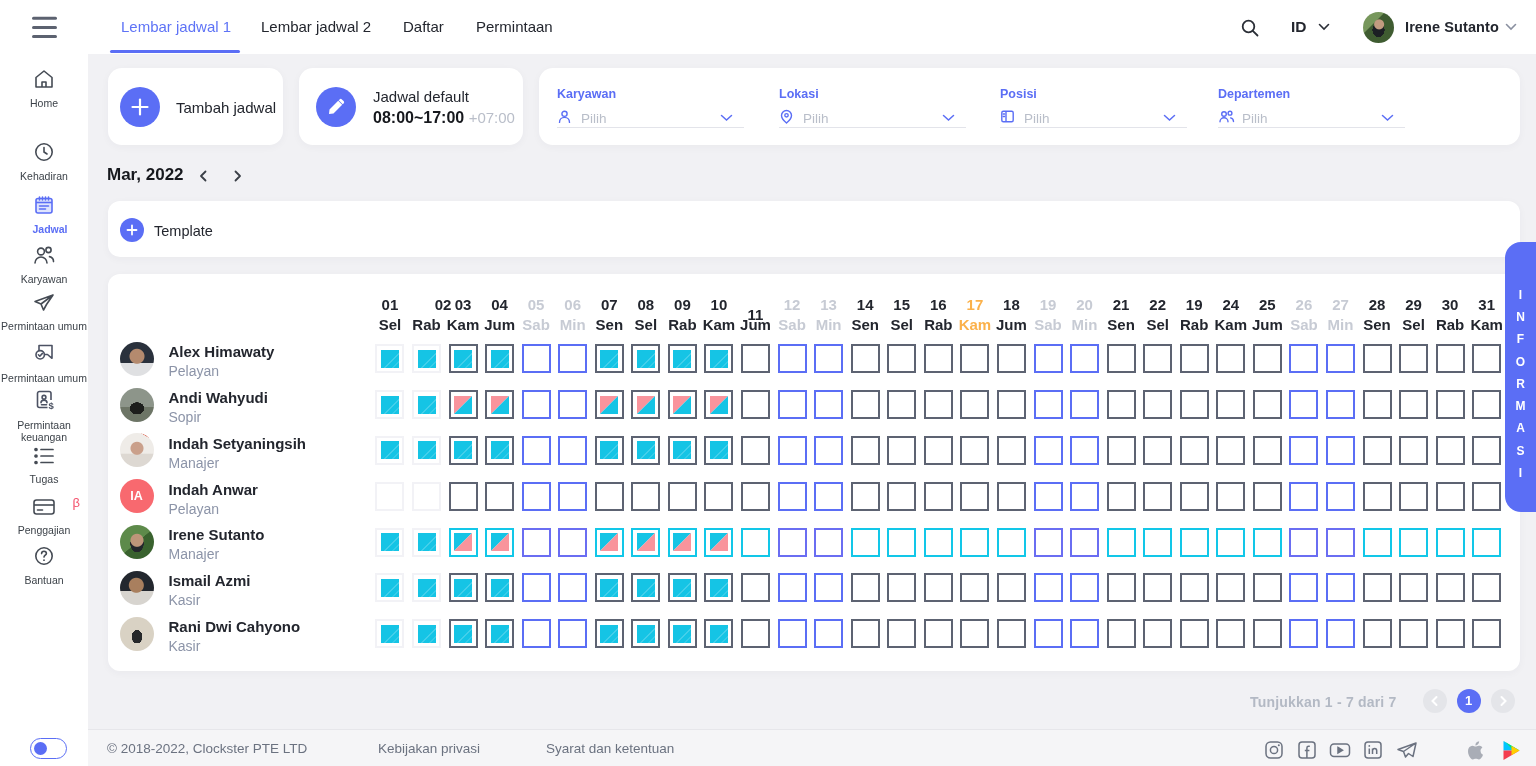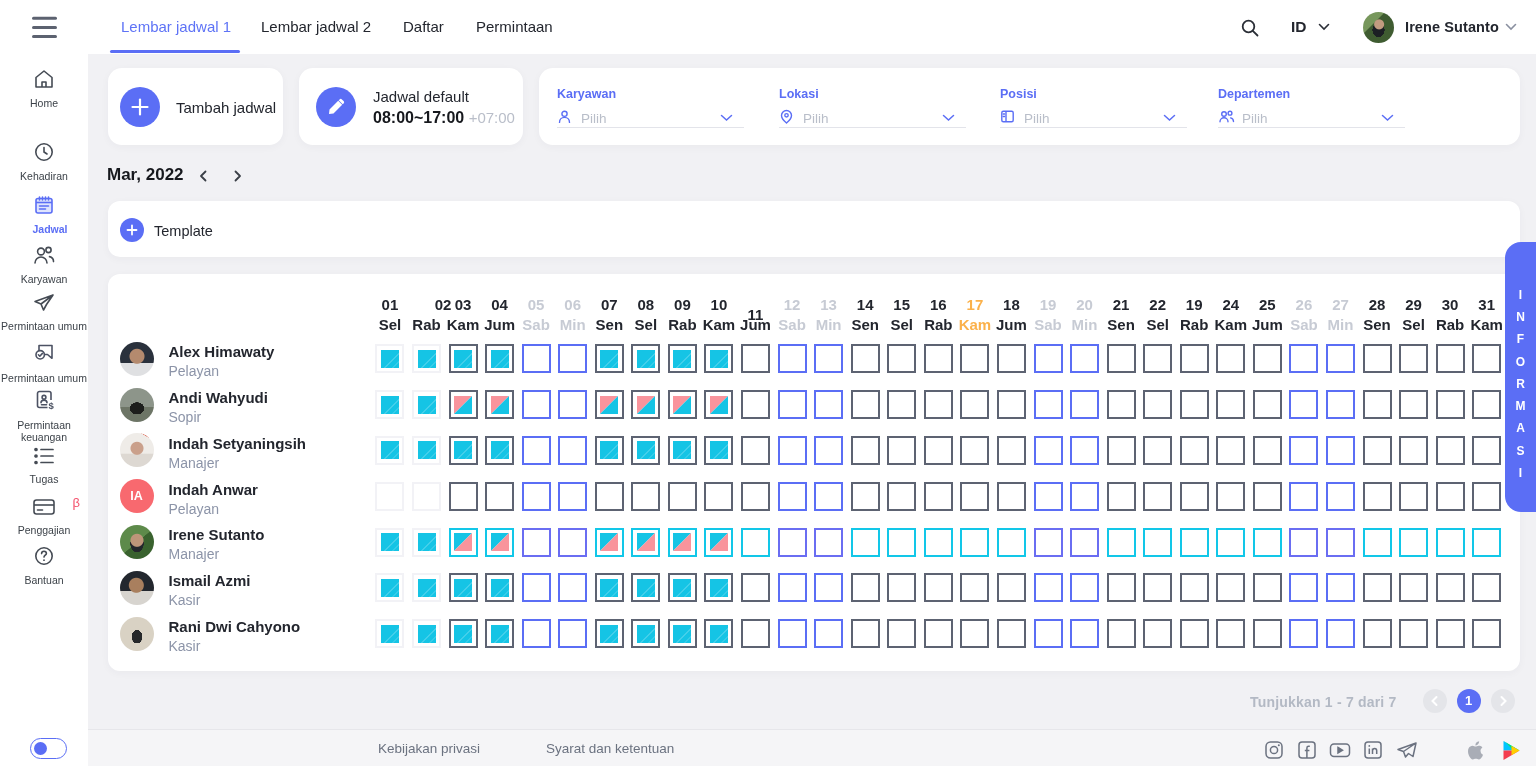--- a/index.html
+++ b/index.html
@@ -652,20 +652,21 @@
       <path d="M6.5 2 L2.5 6 L6.5 10"></path>
     </svg>
   </div>
 <div class="abs" style="left:1456.5px;top:689px;width:24px;height:24px;border-radius:50%;background:#5b6ef5;color:#fff;font-size:13px;font-weight:bold;text-align:center;line-height:24px;">1</div>
 <div class="abs" style="left:1490.5px;top:689px;width:24px;height:24px;border-radius:50%;background:#e4e5e9;">
     <svg style="position:absolute;left:8px;top:6px" width="9" height="12" viewBox="0 0 9 12" fill="none" stroke="#fff" stroke-width="2" stroke-linecap="round">
       <path d="M2.5 2 L6.5 6 L2.5 10"></path>
     </svg>
   </div>
 <div id="footer">
+<div class="ftext" style="left:19px;">© 2018-2022, Clockster PTE LTD</div>
 <div class="ftext" style="left:290px;">Kebijakan privasi</div>
 <div class="ftext" style="left:458px;">Syarat dan ketentuan</div>
 <div class="abs" style="left:1176px;top:10px;"><svg width="20" height="20" viewBox="0 0 20 20" fill="none" stroke="#6b7280" stroke-width="1.5">
         <rect x="2" y="2" width="16" height="16" rx="4.5"></rect>
         <circle cx="10" cy="10" r="3.6"></circle>
         <circle cx="14.8" cy="5.2" r="1" fill="#6b7280" stroke="none"></circle>
       </svg></div>
 <div class="abs" style="left:1209px;top:10px;"><svg width="20" height="20" viewBox="0 0 20 20" fill="none" stroke="#6b7280" stroke-width="1.5">
         <rect x="2" y="2" width="16" height="16" rx="3"></rect>
         <path d="M12.8 6.2 h-1.2 c-1 0-1.7 .7-1.7 1.7 V18 M7.8 10.5 h4.6"></path>

